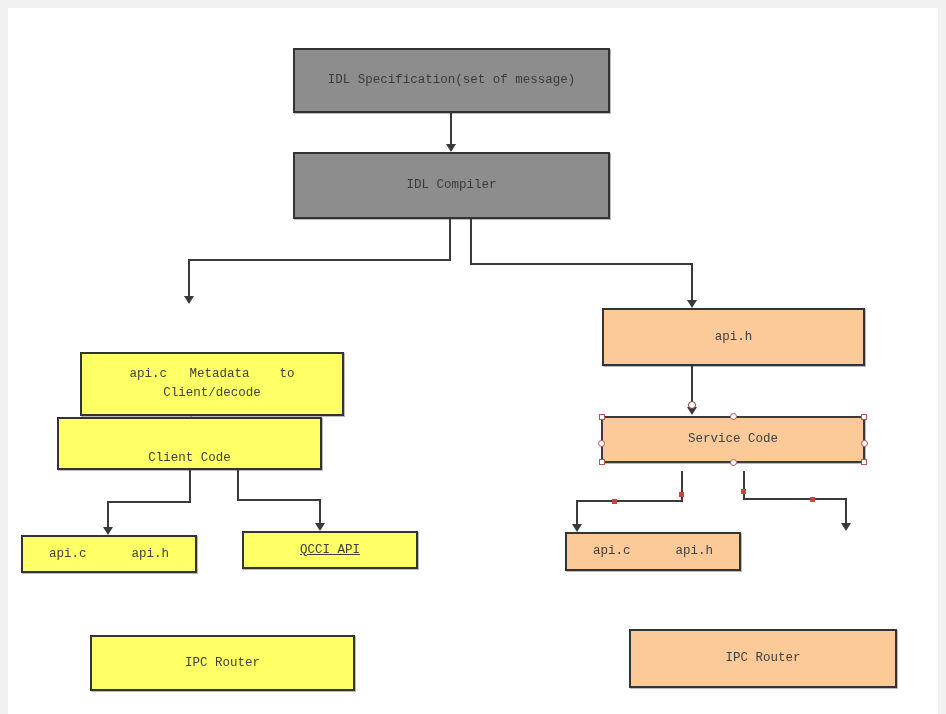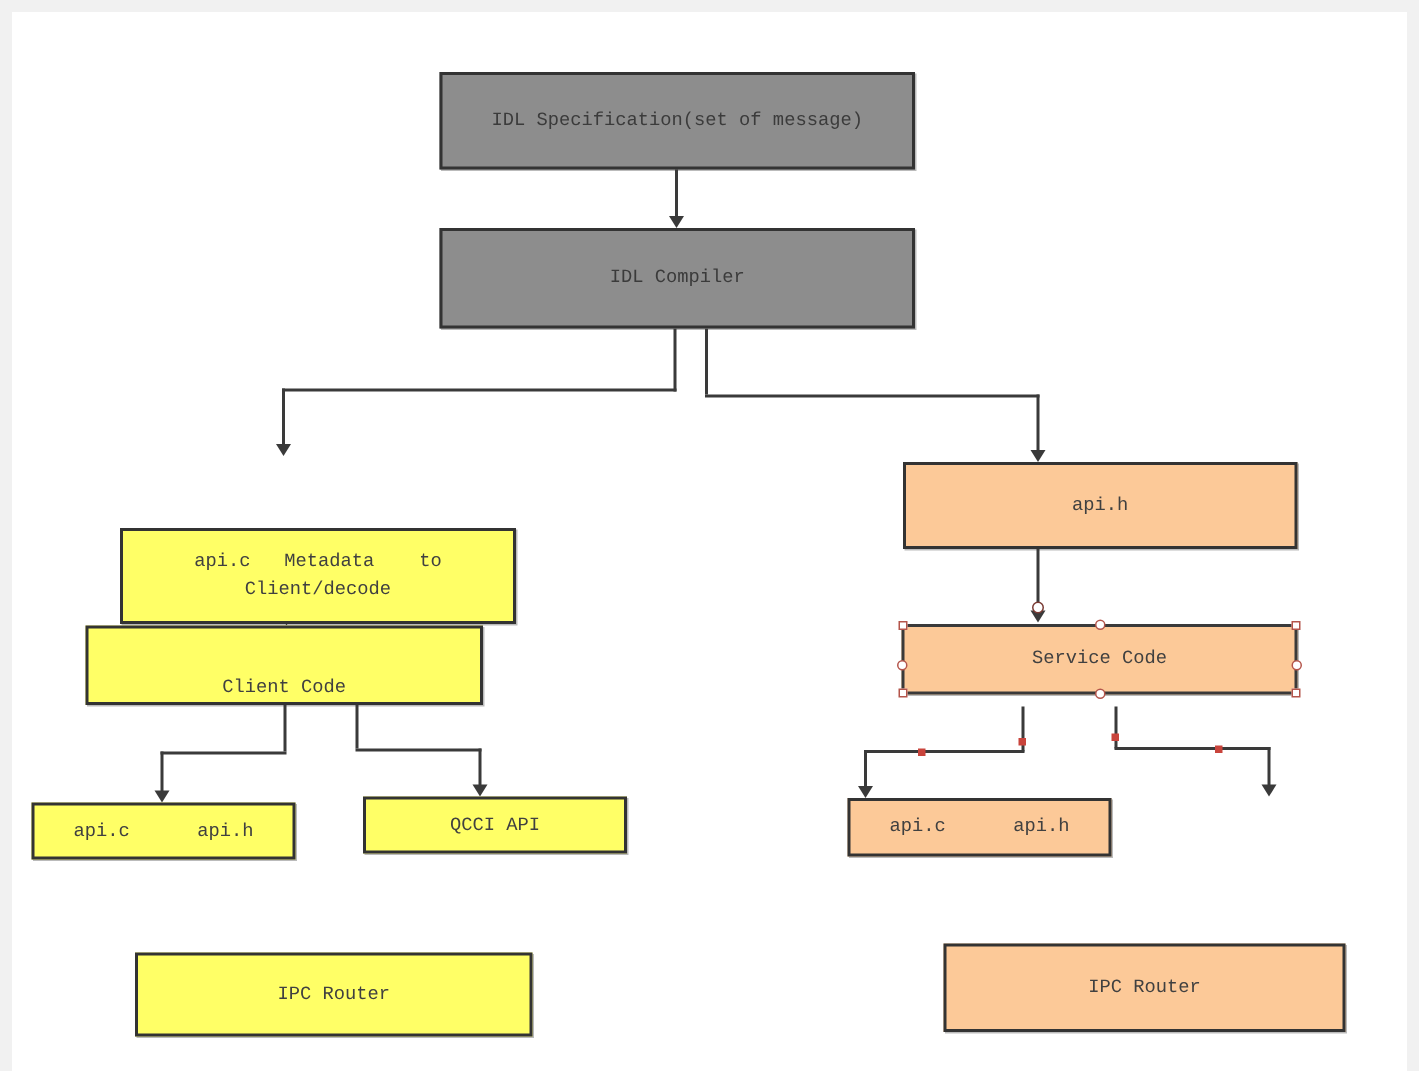--- a/index.html
+++ b/index.html
@@ -16,21 +16,21 @@
   .gray   { background:#8d8d8d; color:#3b3b3b; }
   .yellow { background:#ffff66; }
   .orange { background:#fcc998;margin-left:40px; }
 
   
   .n-idl-spec      { left:293px; top:48px;  width:317px; height:65px;justify-content:center; }
   .n-idl-compiler  { left:293px; top:152px; width:317px; height:67px; }
   .n-api-c-meta    { left:80px;  top:304px; width:264px; height:64px;margin-top:48px; }
   .n-client-code   { left:57px;  top:417px; width:265px; height:53px;justify-content:flex-end; }
   .n-api-files-l   { left:21px;  top:535px; width:176px; height:38px; }
-  .n-qcci          { left:242px; top:531px; width:176px; height:38px; }
+  .n-qcci          { left:242px; top:531px; width:176px; height:38px;text-decoration:underline; }
   .n-ipc-l         { left:90px;  top:635px; width:265px; height:56px; }
   .n-api-h         { left:562px; top:308px; width:263px; height:58px; }
   .n-service-code  { left:561px; top:416px; width:264px; height:47px; border-color:#3a3a3a; }
   .n-api-files-r   { left:525px; top:532px; width:176px; height:39px; }
   .n-qcsi          { left:758px; top:531px; width:176px; height:38px; }
   .n-ipc-r         { left:589px; top:629px; width:268px; height:59px; }
 
   .seg { position:absolute; background:#3a3a3a; }
   .arrow-down { position:absolute; width:0; height:0;
     border-left:5px solid transparent; border-right:5px solid transparent; border-top:8px solid #3a3a3a; }

